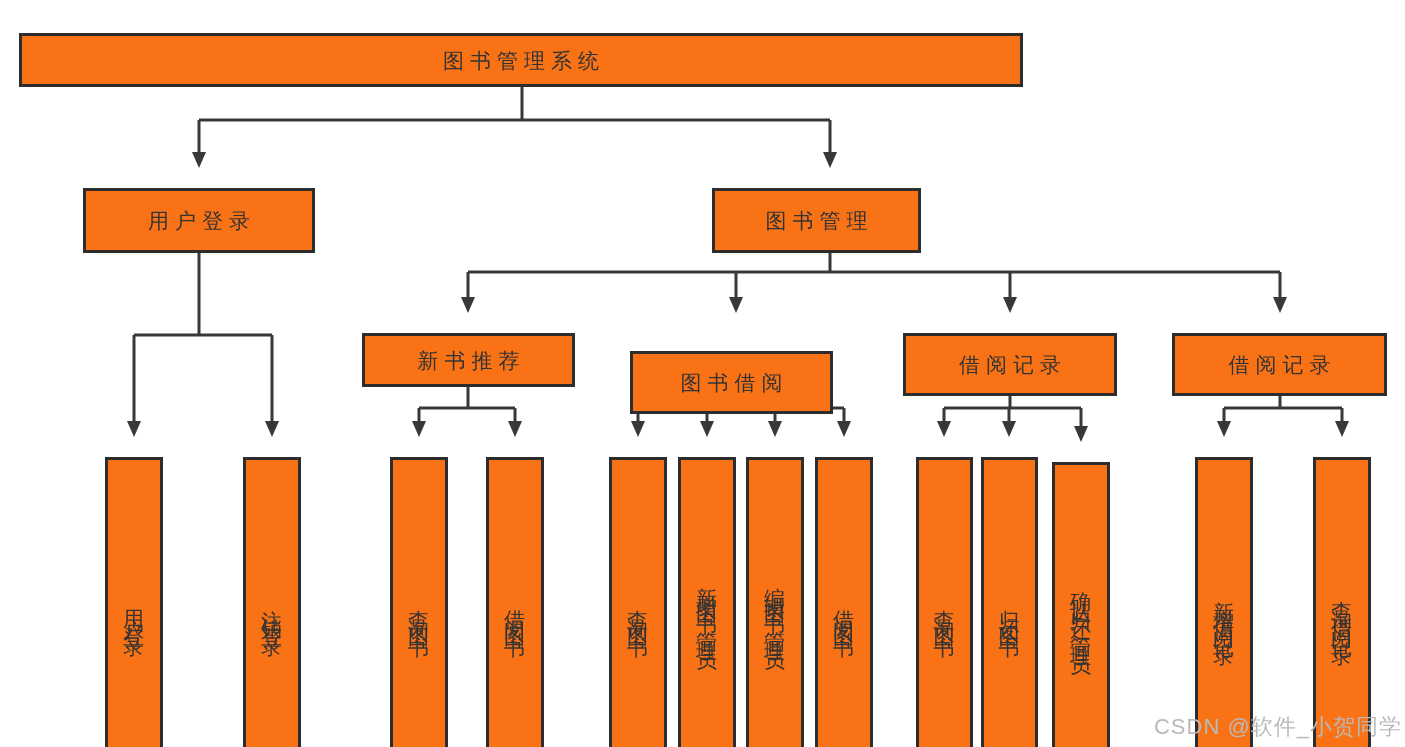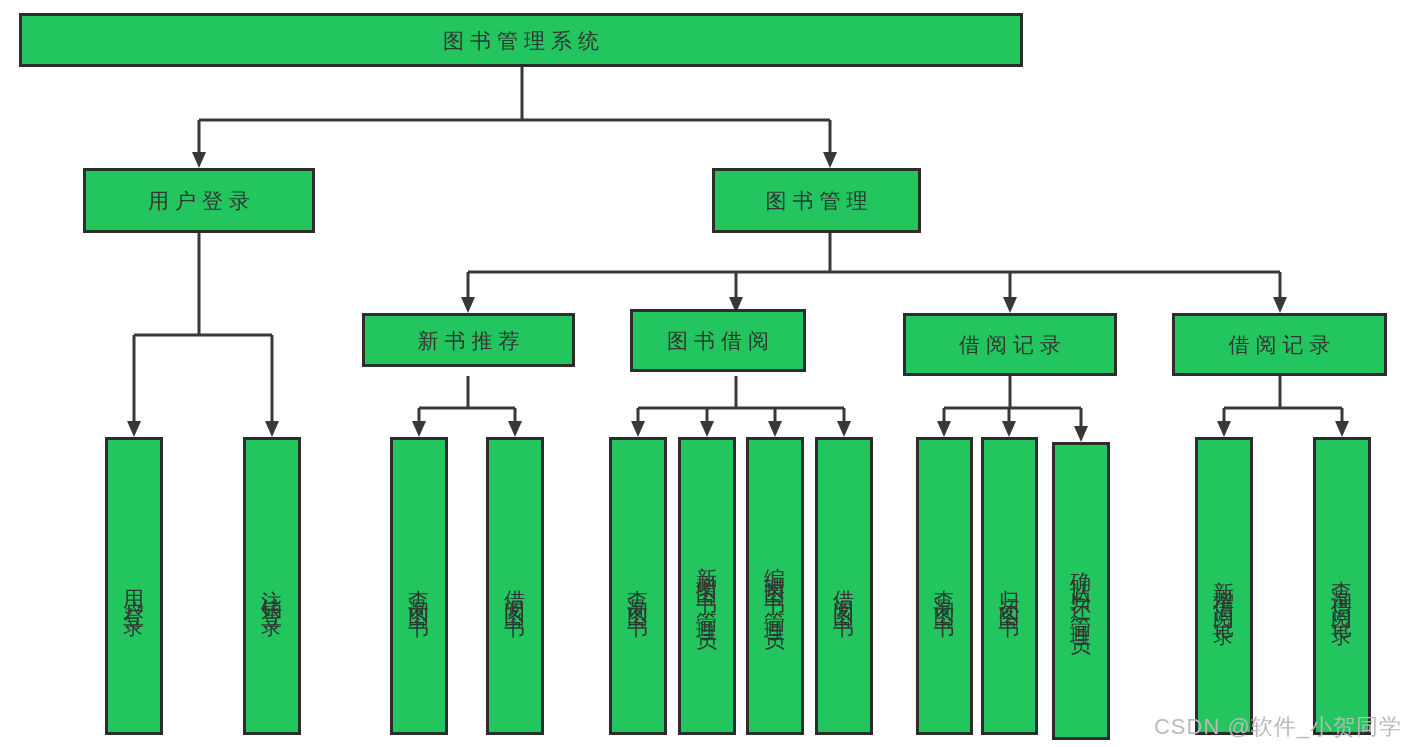--- a/index.html
+++ b/index.html
@@ -2,23 +2,23 @@
 <html><head>
 <meta charset="utf-8">
 <style>
   html,body{margin:0;padding:0;background:#ffffff;}
   .canvas{
     position:relative;width:1405px;height:747px;background:#ffffff;
     font-family:"Liberation Sans",sans-serif;overflow:hidden;color:#333333;
   }
   .lines{position:absolute;left:0;top:0;width:1405px;height:747px;pointer-events:none;}
   .node{
-    position:absolute;box-sizing:border-box;background:#22c55e;
+    position:absolute;box-sizing:border-box;background:#f97316;
     border:3px solid #2d2d2d;display:flex;align-items:center;justify-content:center;
-    color:#333333;line-height:1;white-space:nowrap;
+    color:#333333;line-height:1;white-space:nowrap;margin-top:20px;
   }
   .h{font-size:21px;letter-spacing:6px;padding-left:6px;}
   .v{
     writing-mode:vertical-rl;text-orientation:mixed;
     font-size:21px;letter-spacing:9px;padding-top:9px;white-space:normal;
   }
   .watermark{
     position:absolute;right:3px;bottom:5px;z-index:5;
     font-size:22px;letter-spacing:1px;color:#b9b9b9;margin-top:16px;
   }
@@ -67,21 +67,21 @@
       <polygon points="1335,421 1349,421 1342,437"></polygon>
     </g>
   </svg>
 
   <div class="node h" style="left:19px;top:13px;width:1004px;height:54px">图书管理系统</div>
 
   <div class="node h" style="left:83px;top:168px;width:232px;height:65px">用户登录</div>
   <div class="node h" style="left:712px;top:168px;width:209px;height:65px">图书管理</div>
 
   <div class="node h" style="left:362px;top:313px;width:213px;height:54px">新书推荐</div>
-  <div class="node h" style="left:630px;top:309px;width:176px;height:63px">图书借阅</div>
+  <div class="node h" style="left:630px;top:331px;width:203px;height:63px">图书借阅</div>
   <div class="node h" style="left:903px;top:313px;width:214px;height:63px">借阅记录</div>
   <div class="node h" style="left:1172px;top:313px;width:215px;height:63px">借阅记录</div>
 
   <div class="node v" style="left:105px;top:437px;width:58px;height:298px">用户登录</div>
   <div class="node v" style="left:243px;top:437px;width:58px;height:298px">注销登录</div>
 
   <div class="node v" style="left:390px;top:437px;width:58px;height:298px">查询图书</div>
   <div class="node v" style="left:486px;top:437px;width:58px;height:298px">借阅图书</div>
 
   <div class="node v" style="left:609px;top:437px;width:58px;height:298px">查询图书</div>

